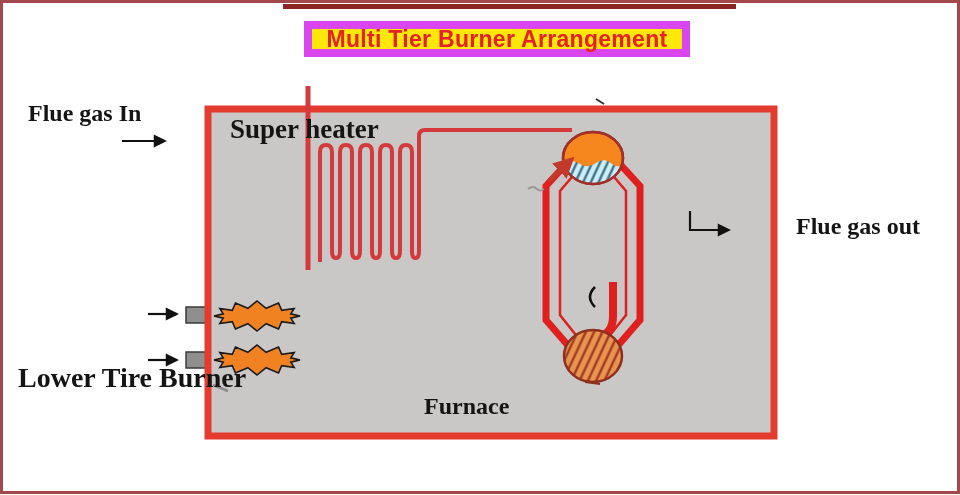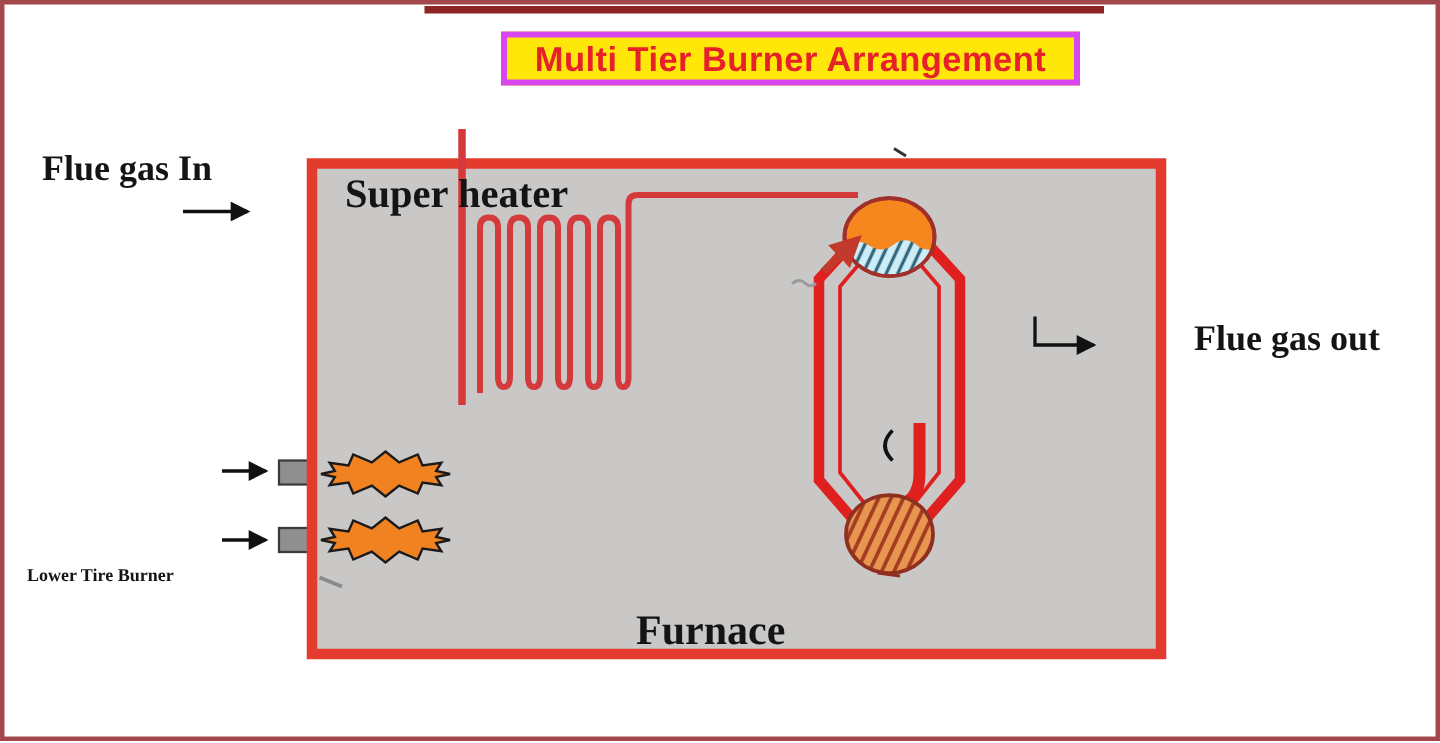--- a/index.html
+++ b/index.html
@@ -8,29 +8,29 @@
     font-family:"Liberation Serif", serif; overflow:hidden;
   }
   .gfx { position:absolute; left:0; top:0; z-index:1; }
   .lbl {
     position:absolute; z-index:3; font-weight:bold; color:#141414;
     white-space:nowrap; line-height:1.05;
   }
   .lbl-flue-in   { left:28px;  top:101px; font-size:24px; }
   .lbl-superheater { left:230px; top:115px; font-size:27px; }
   .lbl-upper     { left:21px;  top:280px; font-size:20px; }
-  .lbl-lower     { left:18px;  top:377px; font-size:12px; }
-  .lbl-furnace   { left:424px; top:394px; font-size:28px;margin-top:12px; }
+  .lbl-lower     { left:18px;  top:363px; font-size:28px; }
+  .lbl-furnace   { left:424px; top:394px; font-size:24px; }
   .lbl-flue-out  { left:796px; top:214px; font-size:24px; }
   .title-banner {
     position:absolute; z-index:3; left:304px; top:21px; width:386px; height:36px;
-    background:#ffe70a; border:4px solid #d946ef; box-sizing:border-box;
+    background:#ffe70a; border:8px solid #d946ef; box-sizing:border-box;
     display:flex; align-items:center; justify-content:center;
     font-family:"Liberation Sans", sans-serif; font-weight:bold;
-    font-size:23px; letter-spacing:0.3px; color:#e62129;margin-left:30px;
+    font-size:23px; letter-spacing:0.3px; color:#e62129;
   }
 </style>
 </head>
 <body>
 
 <div class="canvas">
 
   <div class="title-banner">
     <span>Multi Tier Burner Arrangement</span>
   </div>

